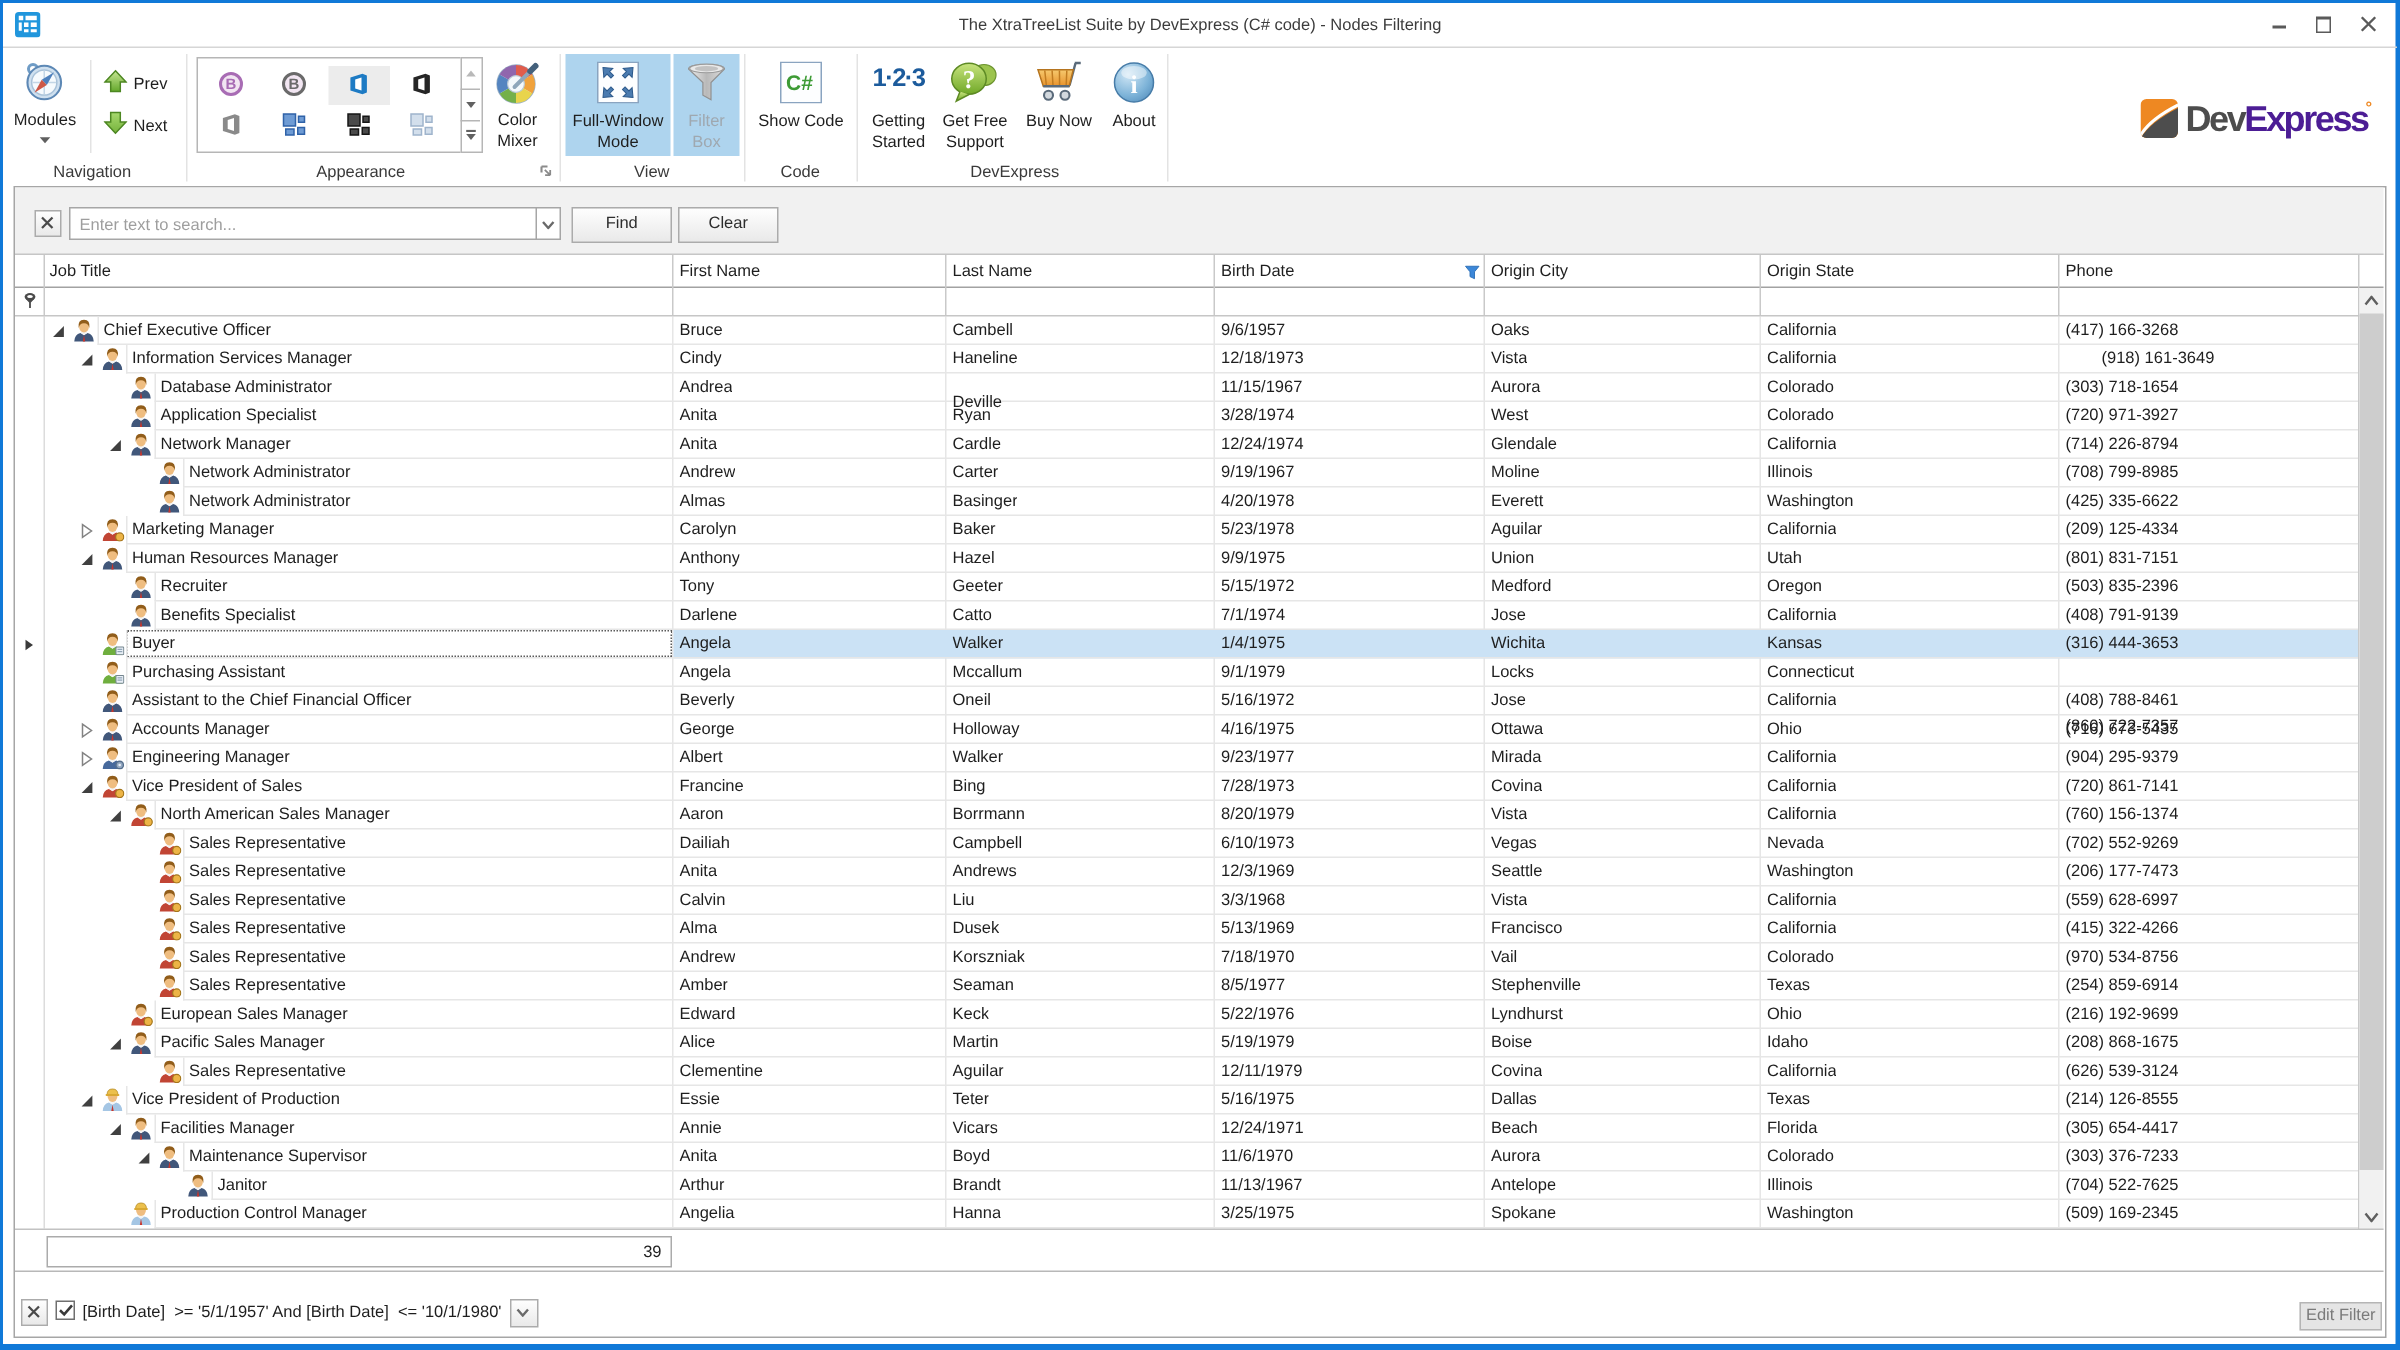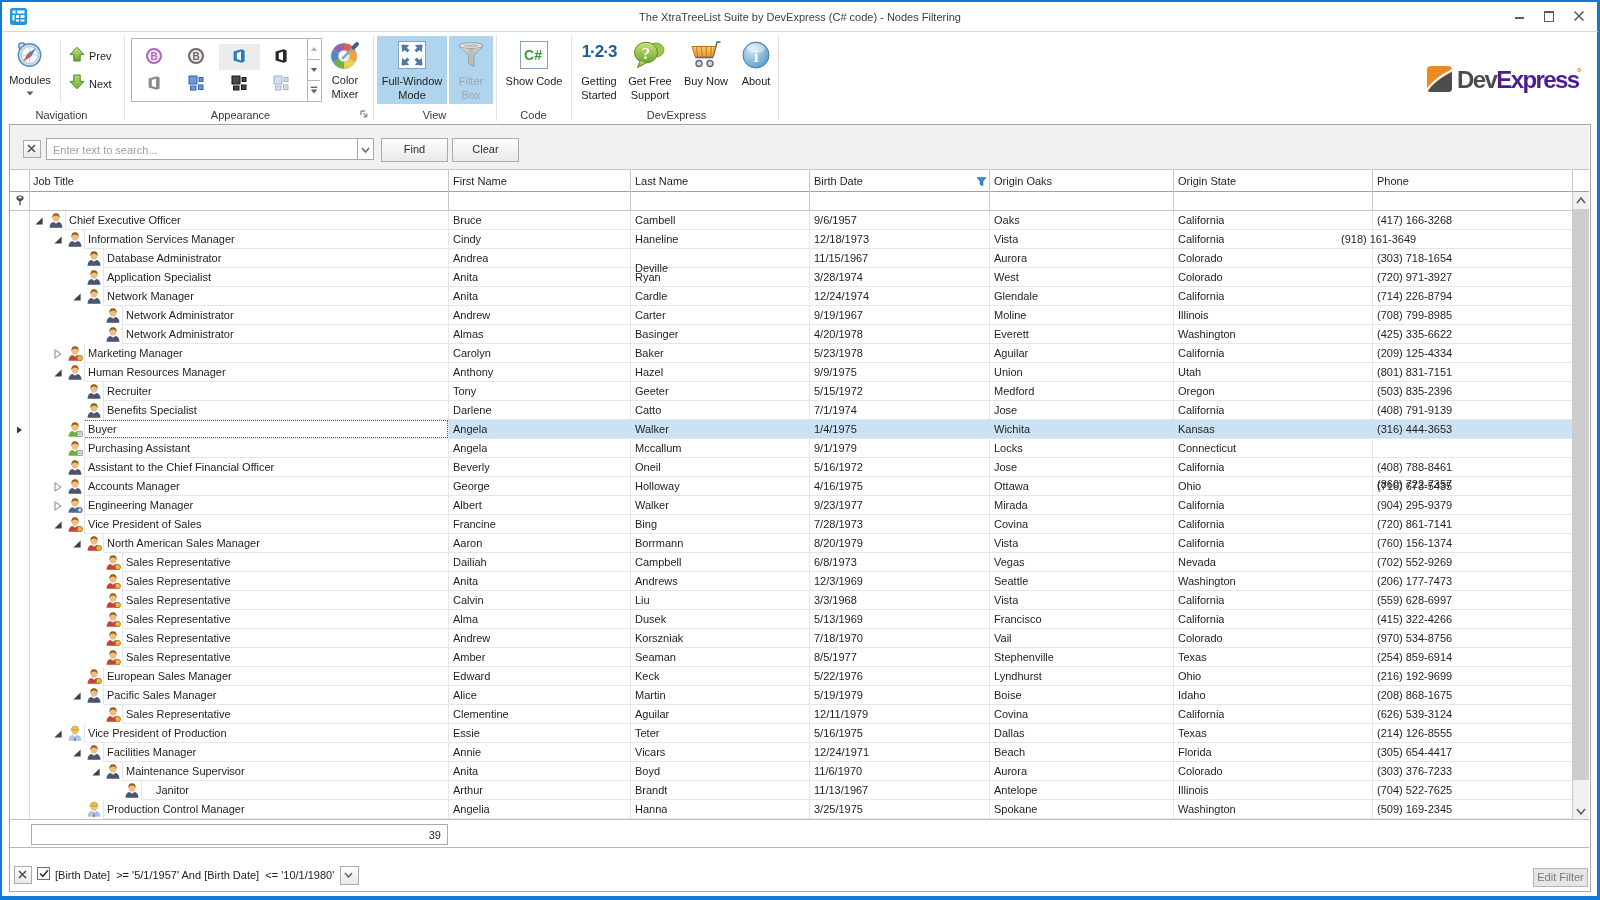--- a/index.html
+++ b/index.html
@@ -245,21 +245,21 @@
 <svg class="a" style="left:361px;top:147px;" width="9" height="6" viewBox="0 0 9 6">
     <path d="M1 1 L4.5 5 L8 1" fill="none" stroke="#6a6a6a" stroke-width="1.6"></path>
   </svg>
 <div class="btn" style="left:381px;top:138px;width:65px;height:22px;line-height:20px;">Find</div>
 <div class="btn" style="left:452px;top:138px;width:65px;height:22px;line-height:20px;">Clear</div>
 <div class="a" style="left:10px;top:170px;width:1579px;height:22px;background:#fff;border-bottom:1px solid #a2a2a2;box-sizing:border-box;"></div>
 <div class="t" style="left:33px;top:174px;">Job Title</div>
 <div class="t" style="left:453px;top:174px;">First Name</div>
 <div class="t" style="left:635px;top:174px;">Last Name</div>
 <div class="t" style="left:814px;top:174px;">Birth Date</div>
-<div class="t" style="left:994px;top:174px;">Origin Oaks</div>
+<div class="t" style="left:994px;top:174px;">Origin City</div>
 <div class="t" style="left:1178px;top:174px;">Origin State</div>
 <div class="t" style="left:1377px;top:174px;">Phone</div>
 <svg class="a" style="left:976px;top:176px;" width="11" height="11" viewBox="0 0 11 11">
     <path d="M1 1.5 H10 L7 5.2 V9.8 L4 8.4 V5.2 Z" fill="#3c87d8" stroke="#2a6db5" stroke-width="0.6"></path>
   </svg>
 <div class="vline" style="left:29px;top:170px;height:41px;background:#c9c9c9;"></div>
 <div class="vline" style="left:448px;top:170px;height:41px;background:#c9c9c9;"></div>
 <div class="vline" style="left:630px;top:170px;height:41px;background:#c9c9c9;"></div>
 <div class="vline" style="left:809px;top:170px;height:41px;background:#c9c9c9;"></div>
 <div class="vline" style="left:989px;top:170px;height:41px;background:#c9c9c9;"></div>
@@ -309,21 +309,21 @@
       <path d="M8 11.3 L7.2 15.7 L8.8 15.7 Z" fill="#c9352b"></path>
       <ellipse cx="8" cy="5.7" rx="3.3" ry="3.9" fill="#efbd80"></ellipse>
       <path d="M4.4 6.8 Q3.7 1.2 8 1.2 Q12.3 1.2 11.6 6.8 Q11 3.5 8 3.5 Q5 3.5 4.4 6.8 Z" fill="#915d1a"></path>
     </svg></div>
 <div class="cell" style="left:88px;top:230px;width:358px;">Information Services Manager</div>
 <div class="cell" style="left:453px;top:230px;">Cindy</div>
 <div class="cell" style="left:635px;top:230px;">Haneline</div>
 <div class="cell" style="left:814px;top:230px;">12/18/1973</div>
 <div class="cell" style="left:994px;top:230px;">Vista</div>
 <div class="cell" style="left:1178px;top:230px;">California</div>
-<div class="cell" style="left:1341px;top:230px;">(918) 161-3649</div>
+<div class="cell" style="left:1401px;top:230px;">(918) 161-3649</div>
 <div class="vline" style="left:103px;top:249px;height:19px;background:#e6e6e6;"></div>
 <div class="hline" style="left:103px;top:267px;width:1469px;background:#e6e6e6;"></div>
 <div class="a" style="left:86px;top:250px;width:16px;height:16px;"><svg width="16" height="16" viewBox="0 0 16 16">
       <path d="M1.5 15.7 Q1.8 10.7 5.6 10 L8 11.5 L10.4 10 Q14.2 10.7 14.5 15.7 Z" fill="#41577a"></path>
       <path d="M5.8 9.9 L8 11.4 L10.2 9.9 L9.6 8.7 L6.4 8.7 Z" fill="#f3f3f3"></path>
       <path d="M8 11.3 L7.2 15.7 L8.8 15.7 Z" fill="#c9352b"></path>
       <ellipse cx="8" cy="5.7" rx="3.3" ry="3.9" fill="#efbd80"></ellipse>
       <path d="M4.4 6.8 Q3.7 1.2 8 1.2 Q12.3 1.2 11.6 6.8 Q11 3.5 8 3.5 Q5 3.5 4.4 6.8 Z" fill="#915d1a"></path>
     </svg></div>
 <div class="cell" style="left:107px;top:249px;width:339px;">Database Administrator</div>
@@ -609,21 +609,21 @@
 <div class="a" style="left:105px;top:554px;width:16px;height:16px;"><svg width="16" height="16" viewBox="0 0 16 16">
       <path d="M1.5 15.7 Q1.8 10.7 5.6 10 L8 11.5 L10.4 10 Q14.2 10.7 14.5 15.7 Z" fill="#c14534"></path>
       <path d="M5.8 9.9 L8 11.4 L10.2 9.9 L9.6 8.7 L6.4 8.7 Z" fill="#f3f3f3"></path>
       <ellipse cx="8" cy="5.7" rx="3.3" ry="3.9" fill="#efbd80"></ellipse>
       <path d="M4.4 6.8 Q3.7 1.2 8 1.2 Q12.3 1.2 11.6 6.8 Q11 3.5 8 3.5 Q5 3.5 4.4 6.8 Z" fill="#915d1a"></path>
       <circle cx="12.8" cy="13" r="2.7" fill="#edb446" stroke="#a3761b" stroke-width="0.8"></circle>
     </svg></div>
 <div class="cell" style="left:126px;top:553px;width:320px;">Sales Representative</div>
 <div class="cell" style="left:453px;top:553px;">Dailiah</div>
 <div class="cell" style="left:635px;top:553px;">Campbell</div>
-<div class="cell" style="left:814px;top:553px;">6/8/1973</div>
+<div class="cell" style="left:814px;top:553px;">6/10/1973</div>
 <div class="cell" style="left:994px;top:553px;">Vegas</div>
 <div class="cell" style="left:1178px;top:553px;">Nevada</div>
 <div class="cell" style="left:1377px;top:553px;">(702) 552-9269</div>
 <div class="vline" style="left:122px;top:572px;height:19px;background:#e6e6e6;"></div>
 <div class="hline" style="left:122px;top:590px;width:1450px;background:#e6e6e6;"></div>
 <div class="a" style="left:105px;top:573px;width:16px;height:16px;"><svg width="16" height="16" viewBox="0 0 16 16">
       <path d="M1.5 15.7 Q1.8 10.7 5.6 10 L8 11.5 L10.4 10 Q14.2 10.7 14.5 15.7 Z" fill="#c14534"></path>
       <path d="M5.8 9.9 L8 11.4 L10.2 9.9 L9.6 8.7 L6.4 8.7 Z" fill="#f3f3f3"></path>
       <ellipse cx="8" cy="5.7" rx="3.3" ry="3.9" fill="#efbd80"></ellipse>
       <path d="M4.4 6.8 Q3.7 1.2 8 1.2 Q12.3 1.2 11.6 6.8 Q11 3.5 8 3.5 Q5 3.5 4.4 6.8 Z" fill="#915d1a"></path>
@@ -811,21 +811,21 @@
 <div class="cell" style="left:1377px;top:762px;">(303) 376-7233</div>
 <div class="vline" style="left:141px;top:781px;height:19px;background:#e6e6e6;"></div>
 <div class="hline" style="left:141px;top:799px;width:1431px;background:#e6e6e6;"></div>
 <div class="a" style="left:124px;top:782px;width:16px;height:16px;"><svg width="16" height="16" viewBox="0 0 16 16">
       <path d="M1.5 15.7 Q1.8 10.7 5.6 10 L8 11.5 L10.4 10 Q14.2 10.7 14.5 15.7 Z" fill="#41577a"></path>
       <path d="M5.8 9.9 L8 11.4 L10.2 9.9 L9.6 8.7 L6.4 8.7 Z" fill="#f3f3f3"></path>
       <path d="M8 11.3 L7.2 15.7 L8.8 15.7 Z" fill="#c9352b"></path>
       <ellipse cx="8" cy="5.7" rx="3.3" ry="3.9" fill="#efbd80"></ellipse>
       <path d="M4.4 6.8 Q3.7 1.2 8 1.2 Q12.3 1.2 11.6 6.8 Q11 3.5 8 3.5 Q5 3.5 4.4 6.8 Z" fill="#915d1a"></path>
     </svg></div>
-<div class="cell" style="left:145px;top:781px;width:301px;margin-left:11px;">Janitor</div>
+<div class="cell" style="left:145px;top:781px;width:301px;">Janitor</div>
 <div class="cell" style="left:453px;top:781px;">Arthur</div>
 <div class="cell" style="left:635px;top:781px;">Brandt</div>
 <div class="cell" style="left:814px;top:781px;">11/13/1967</div>
 <div class="cell" style="left:994px;top:781px;">Antelope</div>
 <div class="cell" style="left:1178px;top:781px;">Illinois</div>
 <div class="cell" style="left:1377px;top:781px;">(704) 522-7625</div>
 <div class="vline" style="left:103px;top:800px;height:19px;background:#e6e6e6;"></div>
 <div class="hline" style="left:103px;top:818px;width:1469px;background:#e6e6e6;"></div>
 <div class="a" style="left:86px;top:801px;width:16px;height:16px;"><svg width="16" height="16" viewBox="0 0 16 16">
       <path d="M1.5 15.7 Q1.8 10.7 5.6 10 L8 11.5 L10.4 10 Q14.2 10.7 14.5 15.7 Z" fill="#a5c6e4"></path>

